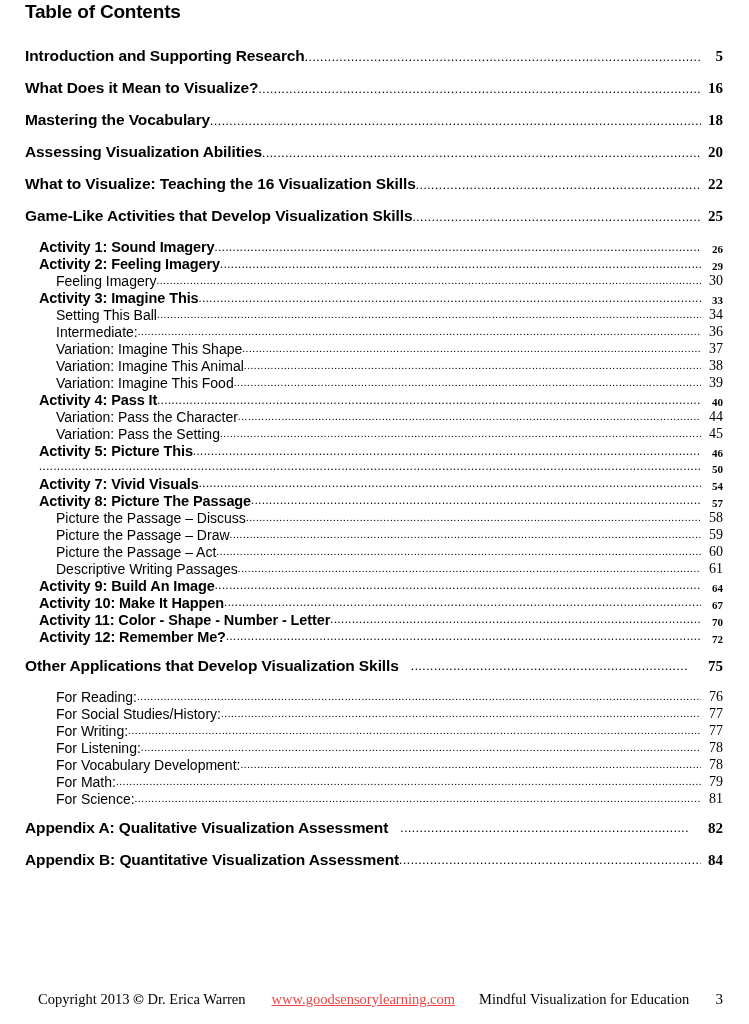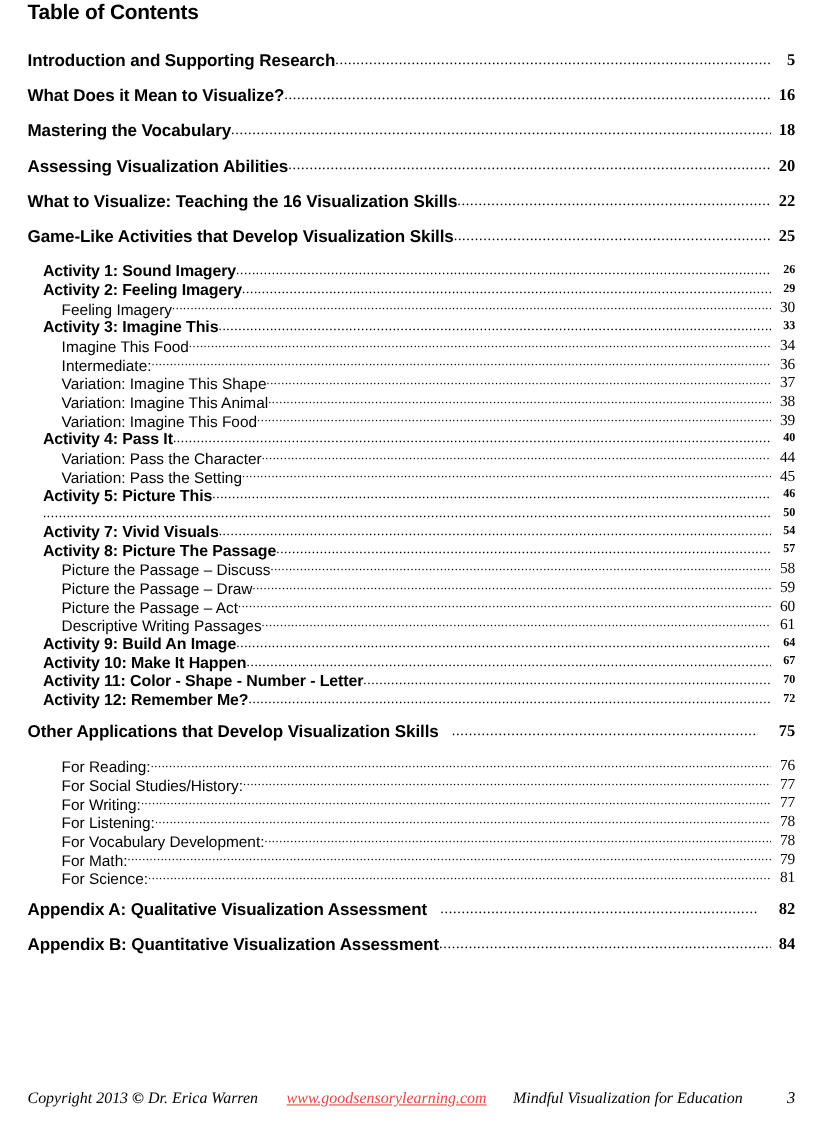--- a/index.html
+++ b/index.html
@@ -32,21 +32,21 @@
     letter-spacing: -0.2px;
     color: #000;
     margin-bottom: 24px;
   }
 
   
   .toc-list { width: 698px; }
 
   .toc-row {
     display: flex;
-    align-items: flex-start;
+    align-items: flex-end;
     width: 100%;
     white-space: nowrap;
   }
 
   .toc-label {
     flex: 0 0 auto;
     color: #000;
   }
 
   .toc-leader {
@@ -106,29 +106,28 @@
   .lvl3 .toc-label { font-weight: normal; }
   .lvl3 .toc-page  { font-weight: normal; font-size: 14px; }
   .lvl3 .toc-leader::after { font-size: 11px; }
 
   
   .gap-top { margin-top: 12px; gap: 12px; }
 
   
   .footer {
     position: absolute;
-    left: 25px;
+    left: 38px;
     right: 26px;
     bottom: 16px;
     font-family: "Liberation Serif", serif;
     font-size: 14.5px;
     color: #000;
     display: flex;
     align-items: flex-start;
-    font-style: italic;
   }
   .footer-copy    { flex: 0 0 auto; }
   .footer-link    {
     flex: 0 0 auto;
     margin-left: 26px;
     color: #ef4444;
     text-decoration: underline;
   }
   .footer-book    { flex: 0 0 auto; margin-left: 24px; }
   .footer-pageno  { flex: 1 1 auto; text-align: right; font-size: 15px; }
@@ -186,21 +185,21 @@
         <span class="toc-label">Feeling Imagery</span>
         <span class="toc-leader"></span>
         <span class="toc-page">30</span>
       </div>
       <div class="toc-row lvl2">
         <span class="toc-label">Activity 3: Imagine This</span>
         <span class="toc-leader"></span>
         <span class="toc-page">33</span>
       </div>
       <div class="toc-row lvl3">
-        <span class="toc-label">Imagine This Food</span>
+        <span class="toc-label">Setting This Ball</span>
         <span class="toc-leader"></span>
         <span class="toc-page">34</span>
       </div>
       <div class="toc-row lvl3">
         <span class="toc-label">Intermediate:</span>
         <span class="toc-leader"></span>
         <span class="toc-page">36</span>
       </div>
       <div class="toc-row lvl3">
         <span class="toc-label">Variation:  Imagine This Shape</span>

